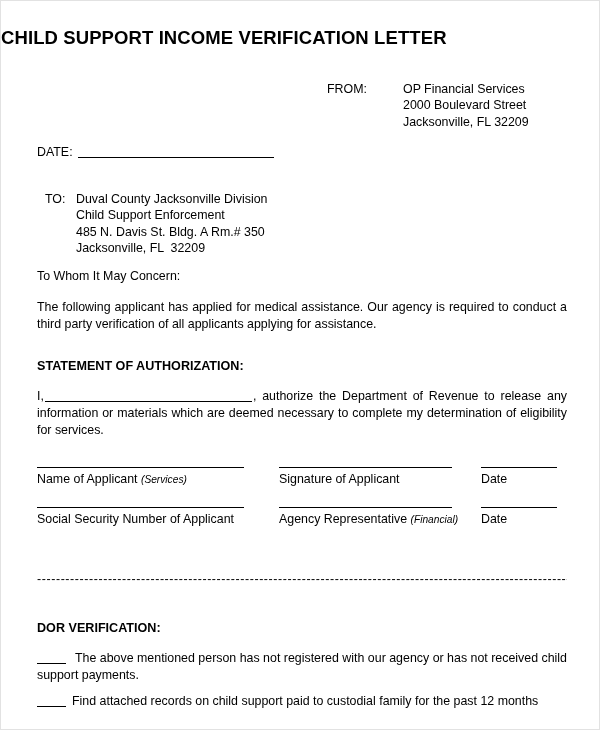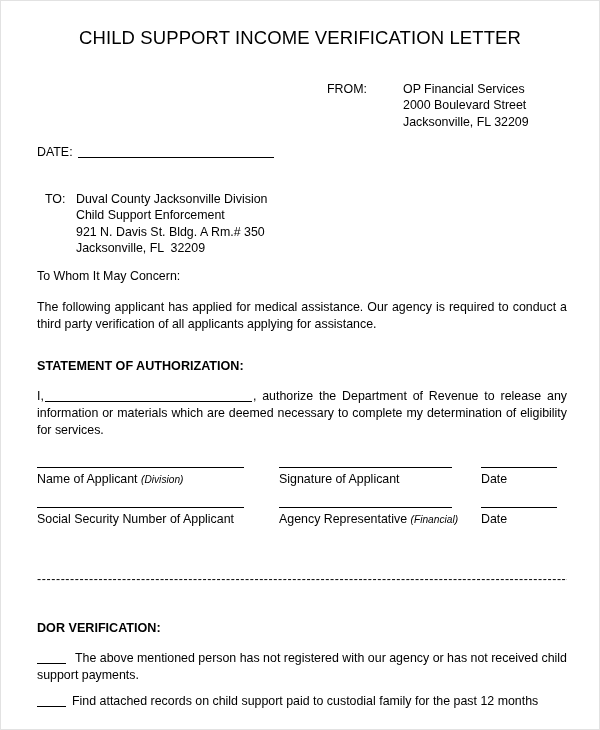--- a/index.html
+++ b/index.html
@@ -18,23 +18,22 @@
     background: #ffffff;
     border: 1px solid #e2e2e2;
     box-sizing: border-box;
     overflow: hidden;
   }
   .doc-title {
     position: absolute;
     left: 0;
     right: 0;
     top: 26px;
-    text-align: center;
     font-size: 18.5px;
-    font-weight: normal;
+    font-weight: bold;
     letter-spacing: 0.1px;
   }
 
   
   .from-block {
     position: absolute;
     left: 326px;
     top: 80px;
     font-size: 12.4px;
     line-height: 16.4px;
@@ -196,39 +195,39 @@
 
   <div class="date-row">
     <span>DATE:</span><span class="rule"></span>
   </div>
 
   <div class="to-block">
     <span class="to-label">TO:</span>
     <div class="to-lines">
       <div>Duval County Jacksonville Division</div>
       <div>Child Support Enforcement</div>
-      <div>921 N. Davis St. Bldg. A Rm.# 350</div>
+      <div>485 N. Davis St. Bldg. A Rm.# 350</div>
       <div>Jacksonville, FL  32209</div>
     </div>
   </div>
 
   <div class="salutation">To Whom It May Concern:</div>
 
   <div class="intro-par">The following applicant has applied for medical assistance. Our agency is required to conduct a third party verification of all applicants applying for assistance.</div>
 
   <div class="sec-heading sec-auth">STATEMENT OF AUTHORIZATION:</div>
 
   <div class="auth-par">
     <span>I,</span><span class="inline-rule"></span><span>, authorize the Department of Revenue to release any information or materials which are deemed necessary to complete my determination of eligibility for services.</span>
   </div>
 
   <div class="sig-row sig-row-1">
     <div class="sig-cell col-a">
       <div class="line"></div>
-      <div class="cap"><span>Name of Applicant</span> <i>(Division)</i></div>
+      <div class="cap"><span>Name of Applicant</span> <i>(Services)</i></div>
     </div>
     <div class="sig-cell col-b">
       <div class="line"></div>
       <div class="cap"><span>Signature of Applicant</span></div>
     </div>
     <div class="sig-cell col-c">
       <div class="line"></div>
       <div class="cap"><span>Date</span></div>
     </div>
   </div>

